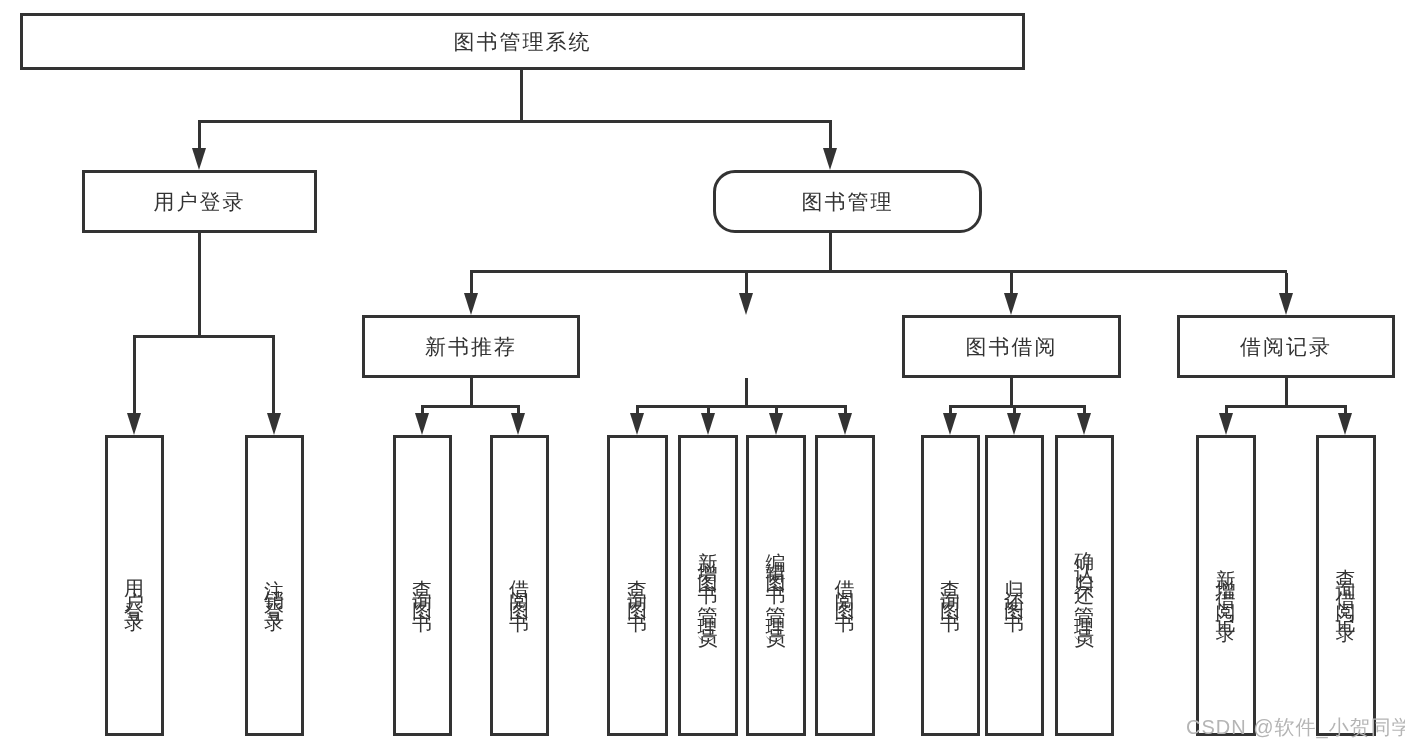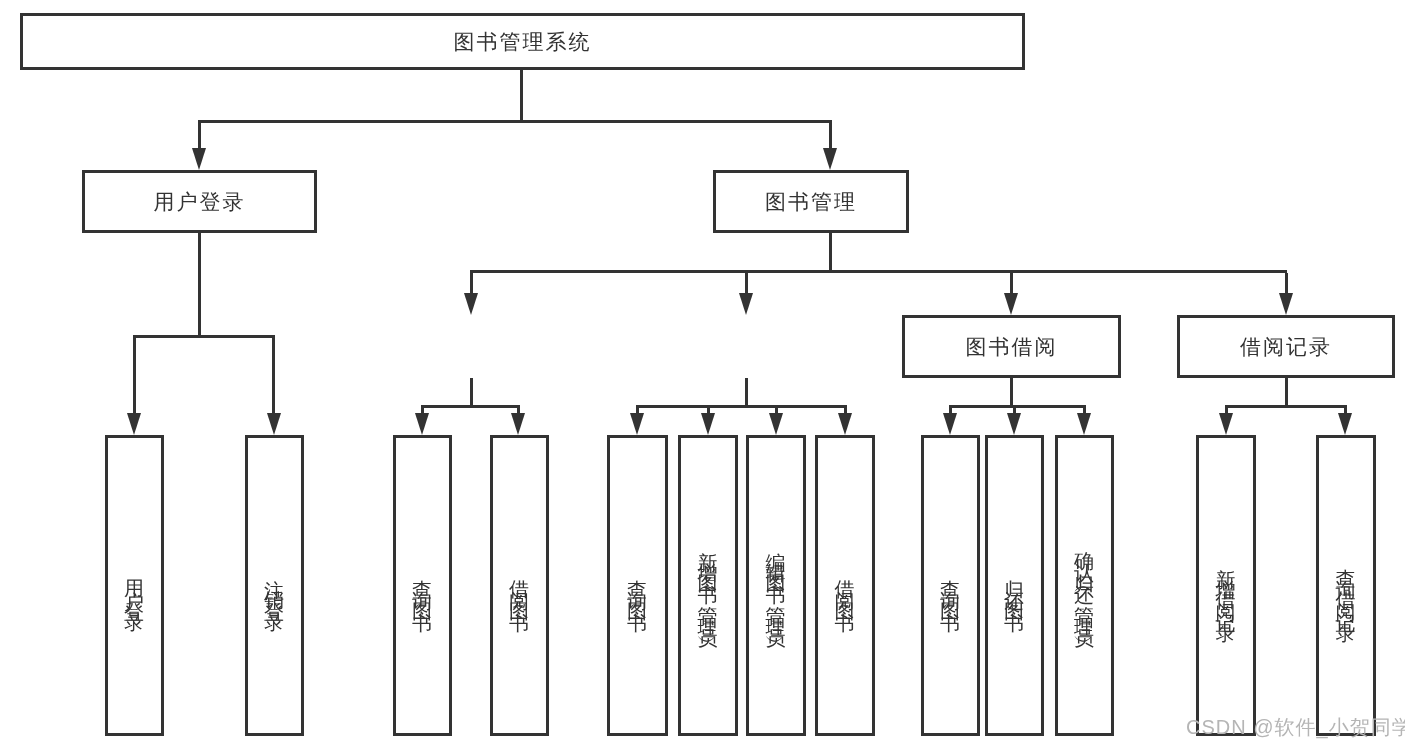--- a/index.html
+++ b/index.html
@@ -91,24 +91,27 @@
   <div class="line" style="left:1344px;top:408px;width:3px;height:7px;"></div>
   <div class="arrow" style="left:1338px;top:413px;"></div>
 
   <div class="box" style="left:20px;top:13px;width:1005px;height:57px;">
     <span class="hlabel">图书管理系统</span>
   </div>
 
   <div class="box" style="left:82px;top:170px;width:235px;height:63px;">
     <span class="hlabel">用户登录</span>
   </div>
-  <div class="box" style="left:713px;top:170px;width:196px;height:63px;">
+  <div class="box" style="left:713px;top:170px;width:269px;height:63px;border-radius:22px;">
     <span class="hlabel">图书管理</span>
   </div>
 
+  <div class="box" style="left:362px;top:315px;width:218px;height:63px;">
+    <span class="hlabel">新书推荐</span>
+  </div>
   <div class="box" style="left:902px;top:315px;width:219px;height:63px;">
     <span class="hlabel">图书借阅</span>
   </div>
   <div class="box" style="left:1177px;top:315px;width:218px;height:63px;">
     <span class="hlabel">借阅记录</span>
   </div>
 
   <div class="box" style="left:105px;top:435px;width:59px;height:301px;">
     <span class="vlabel">用户登录</span>
   </div>

